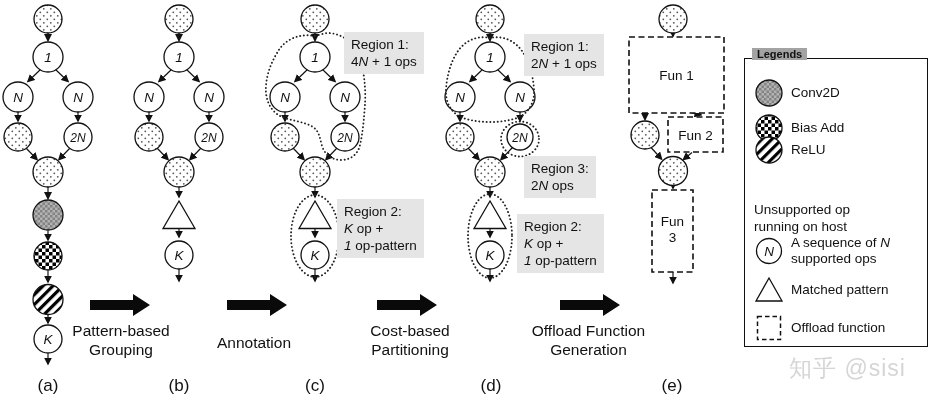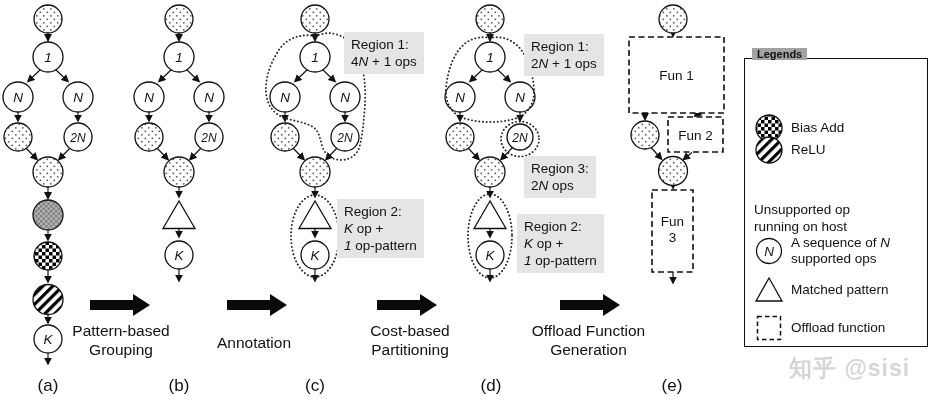--- a/index.html
+++ b/index.html
@@ -12,21 +12,21 @@
   .region-box{position:absolute;background:#e5e5e5;padding:4px 7px;font-size:13.5px;
               line-height:17px;white-space:nowrap;}
   .it{font-style:italic;}
   .stage{position:absolute;text-align:center;font-size:15.5px;line-height:19px;}
   .col-label{position:absolute;width:44px;text-align:center;font-size:17px;}
   .legend{position:absolute;left:744px;top:58px;width:182px;height:287px;border:1.6px solid #111;}
   .legend-title{position:absolute;top:-11px;left:7px;background:#a3a3a3;padding:0 5px;
                 font-weight:bold;font-size:11px;}
   .legend-item{position:absolute;left:9px;display:flex;align-items:center;gap:7px;height:34px;}
   .legend-label{font-size:13.5px;line-height:16.5px;}
-  .watermark{position:absolute;left:789px;top:353px;font-size:23px;font-weight:bold;
+  .watermark{position:absolute;left:789px;top:353px;font-size:23px;font-weight:normal;
              color:#d5d5d5;letter-spacing:1px;}
 </style>
 </head>
 <body>
 
 <div class="canvas">
 
 <svg width="933" height="409" viewBox="0 0 933 409" style="position:absolute;left:0;top:0;">
   <defs>
     <marker id="ah" viewBox="0 0 10 10" refX="8" refY="5" markerWidth="7" markerHeight="7" orient="auto">
@@ -263,20 +263,26 @@
 
 <div class="col-label" style="left:26px;top:376px;">(a)</div>
 <div class="col-label" style="left:157px;top:376px;">(b)</div>
 <div class="col-label" style="left:293px;top:376px;">(c)</div>
 <div class="col-label" style="left:469px;top:376px;">(d)</div>
 <div class="col-label" style="left:650px;top:376px;">(e)</div>
 
 <div class="legend">
   <div class="legend-title">Legends</div>
 
+  <div class="legend-item" style="top:17px;">
+    <svg width="30" height="30">
+      <circle cx="15" cy="15" r="13" fill="url(#p-conv)" stroke="#111" stroke-width="1.3"></circle>
+        </svg>
+    <span class="legend-label">Conv2D</span>
+  </div>
   <div class="legend-item" style="top:52px;">
     <svg width="30" height="30">
       <circle cx="15" cy="15" r="13" fill="url(#p-check)" stroke="#111" stroke-width="1.3"></circle>
         </svg>
     <span class="legend-label">Bias Add</span>
   </div>
   <div class="legend-item" style="top:74px;">
     <svg width="30" height="30">
       <circle cx="15" cy="15" r="13" fill="url(#p-stripe)" stroke="#111" stroke-width="1.3"></circle>
         </svg>

